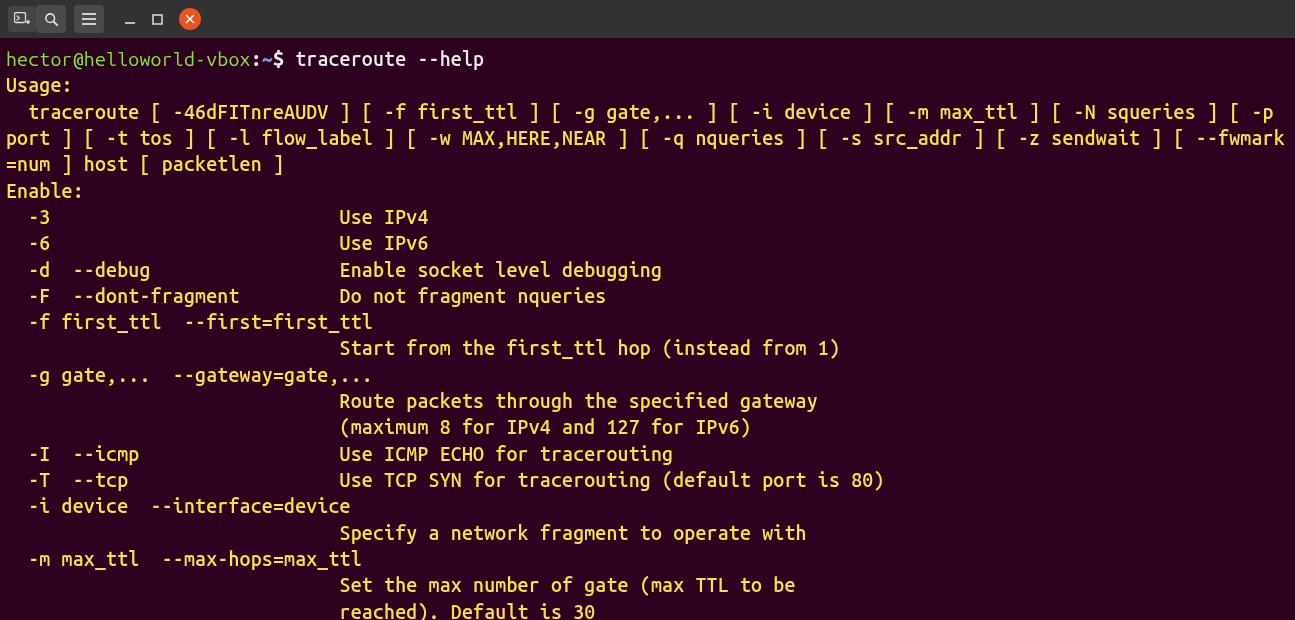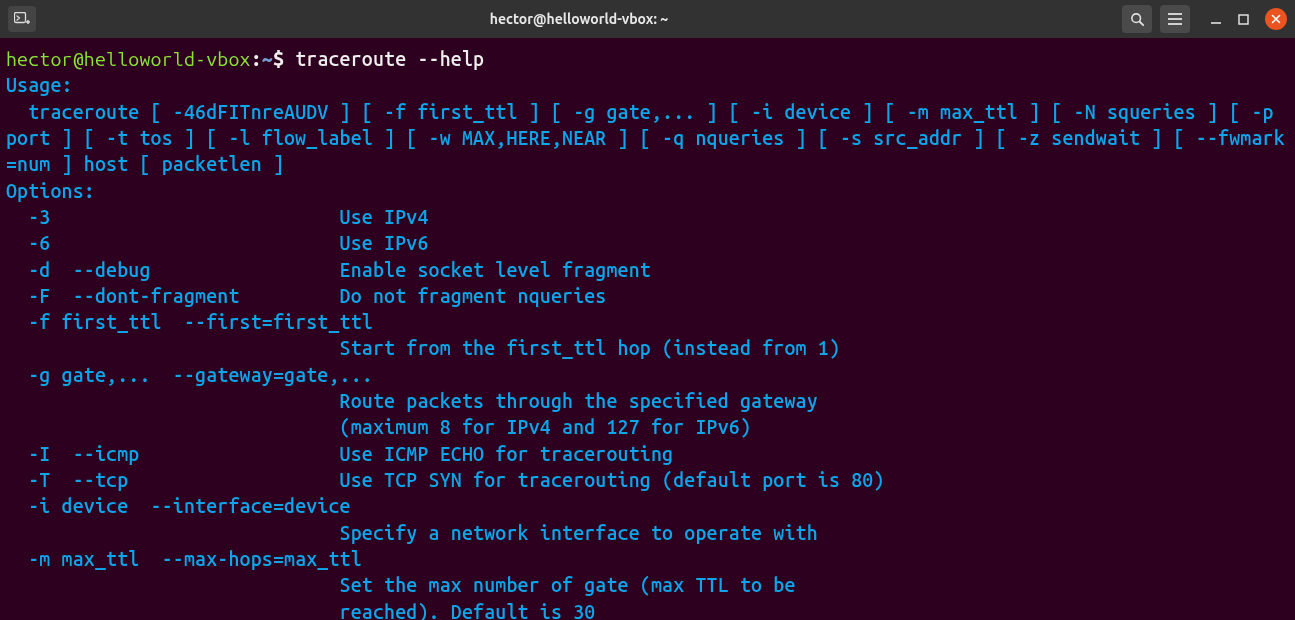--- a/index.html
+++ b/index.html
@@ -86,37 +86,36 @@
       word-break: break-all;
       font-family: 'Ubuntu Mono', 'DejaVu Sans Mono', monospace;
       font-weight: 500;
       letter-spacing: 0.2px;
     }
     .prompt-user { color: #8ae234; font-weight: normal; }
     .prompt-colon { color: #eeeeec; font-weight: bold;}
     .prompt-path { color: #729fcf; font-weight: bold; }
     .prompt-sym { color: #eeeeec; font-weight: bold;}
     .cmd { color: #eeeeec; margin-top: 8px; }
-    .output-line { color: #0ea5e9; }
+    .output-line { color: #fde047; }
   </style>
 </head>
 <body>
 
 <div class="titlebar">
   <div class="titlebar-left">
     <div class="new-tab-btn">
       <svg width="16" height="14" viewBox="0 0 16 14">
           <rect x="0.5" y="0.5" width="11" height="10" rx="1.5" fill="none" stroke="#ddd" stroke-width="1.3"></rect>
           <path d="M3 4 L5.5 6 L3 8" stroke="#ddd" stroke-width="1.3" fill="none" stroke-linecap="round" stroke-linejoin="round"></path>
           <line x1="12" y1="10" x2="16" y2="10" stroke="#ddd" stroke-width="1.5"></line>
           <line x1="14" y1="8" x2="14" y2="12" stroke="#ddd" stroke-width="1.5"></line>
         </svg>
     </div>
   </div>
-  <div class="titlebar-center">hector@helloworld-vbox: ~</div>
   <div class="titlebar-right">
     <div class="tb-btn">
       <svg width="15" height="15" viewBox="0 0 15 15">
           <circle cx="6.2" cy="6.2" r="4.3" fill="none" stroke="#e0e0e0" stroke-width="1.6"></circle>
           <line x1="9.5" y1="9.5" x2="13.2" y2="13.2" stroke="#e0e0e0" stroke-width="1.8" stroke-linecap="round"></line>
         </svg>
     </div>
     <div class="tb-btn">
       <svg width="14" height="12" viewBox="0 0 14 12">
           <line x1="0" y1="1" x2="14" y2="1" stroke="#e0e0e0" stroke-width="1.8"></line>
@@ -141,29 +140,29 @@
             <line x1="8.5" y1="1.5" x2="1.5" y2="8.5" stroke="#fff" stroke-width="1.6" stroke-linecap="round"></line>
           </svg>
       </div>
     </div>
   </div>
 </div>
 
 <div class="terminal-body"><span class="prompt-user">hector@helloworld-vbox</span><span class="prompt-colon">:</span><span class="prompt-path">~</span><span class="prompt-sym">$ </span><span class="cmd">traceroute --help</span>
 <span class="output-line">Usage:</span>
 <span class="output-line">  traceroute [ -46dFITnreAUDV ] [ -f first_ttl ] [ -g gate,... ] [ -i device ] [ -m max_ttl ] [ -N squeries ] [ -p port ] [ -t tos ] [ -l flow_label ] [ -w MAX,HERE,NEAR ] [ -q nqueries ] [ -s src_addr ] [ -z sendwait ] [ --fwmark=num ] host [ packetlen ]</span>
-<span class="output-line">Options:</span>
+<span class="output-line">Enable:</span>
 <span class="output-line">  -3                          Use IPv4</span>
 <span class="output-line">  -6                          Use IPv6</span>
-<span class="output-line">  -d  --debug                 Enable socket level fragment</span>
+<span class="output-line">  -d  --debug                 Enable socket level debugging</span>
 <span class="output-line">  -F  --dont-fragment         Do not fragment nqueries</span>
 <span class="output-line">  -f first_ttl  --first=first_ttl</span>
 <span class="output-line">                              Start from the first_ttl hop (instead from 1)</span>
 <span class="output-line">  -g gate,...  --gateway=gate,...</span>
 <span class="output-line">                              Route packets through the specified gateway</span>
 <span class="output-line">                              (maximum 8 for IPv4 and 127 for IPv6)</span>
 <span class="output-line">  -I  --icmp                  Use ICMP ECHO for tracerouting</span>
 <span class="output-line">  -T  --tcp                   Use TCP SYN for tracerouting (default port is 80)</span>
 <span class="output-line">  -i device  --interface=device</span>
-<span class="output-line">                              Specify a network interface to operate with</span>
+<span class="output-line">                              Specify a network fragment to operate with</span>
 <span class="output-line">  -m max_ttl  --max-hops=max_ttl</span>
 <span class="output-line">                              Set the max number of gate (max TTL to be</span>
 <span class="output-line">                              reached). Default is 30</span></div>
 
 </body></html>

